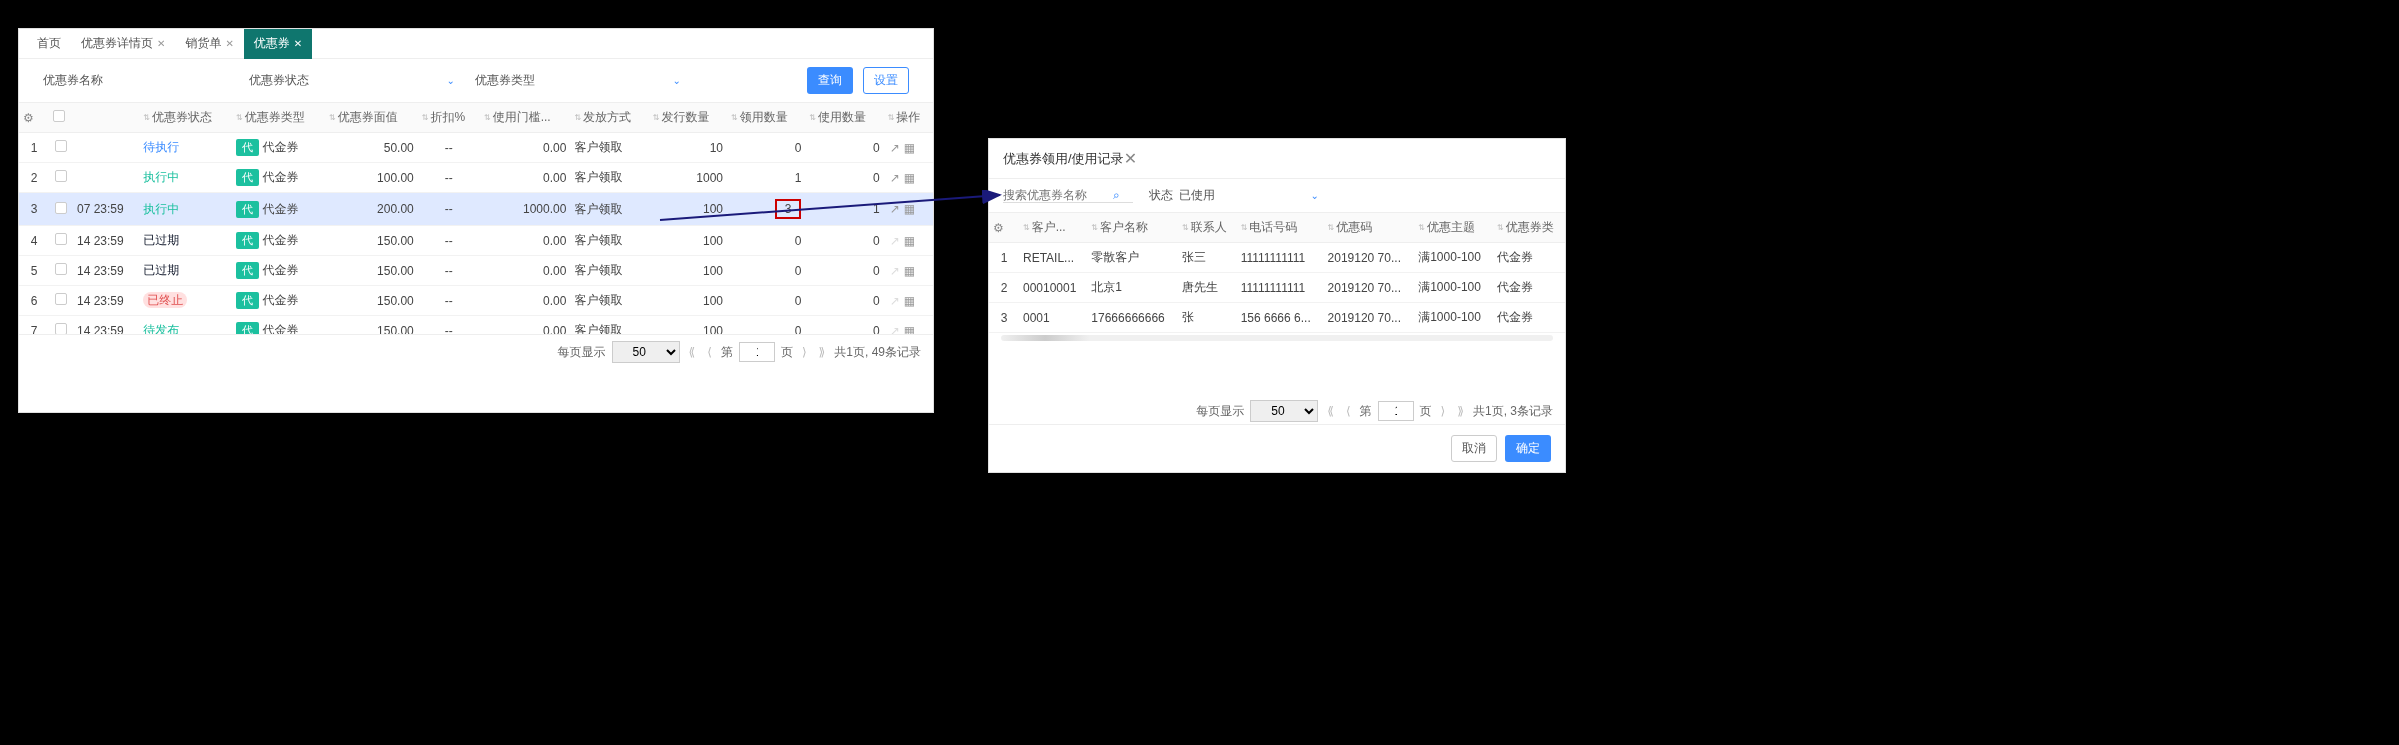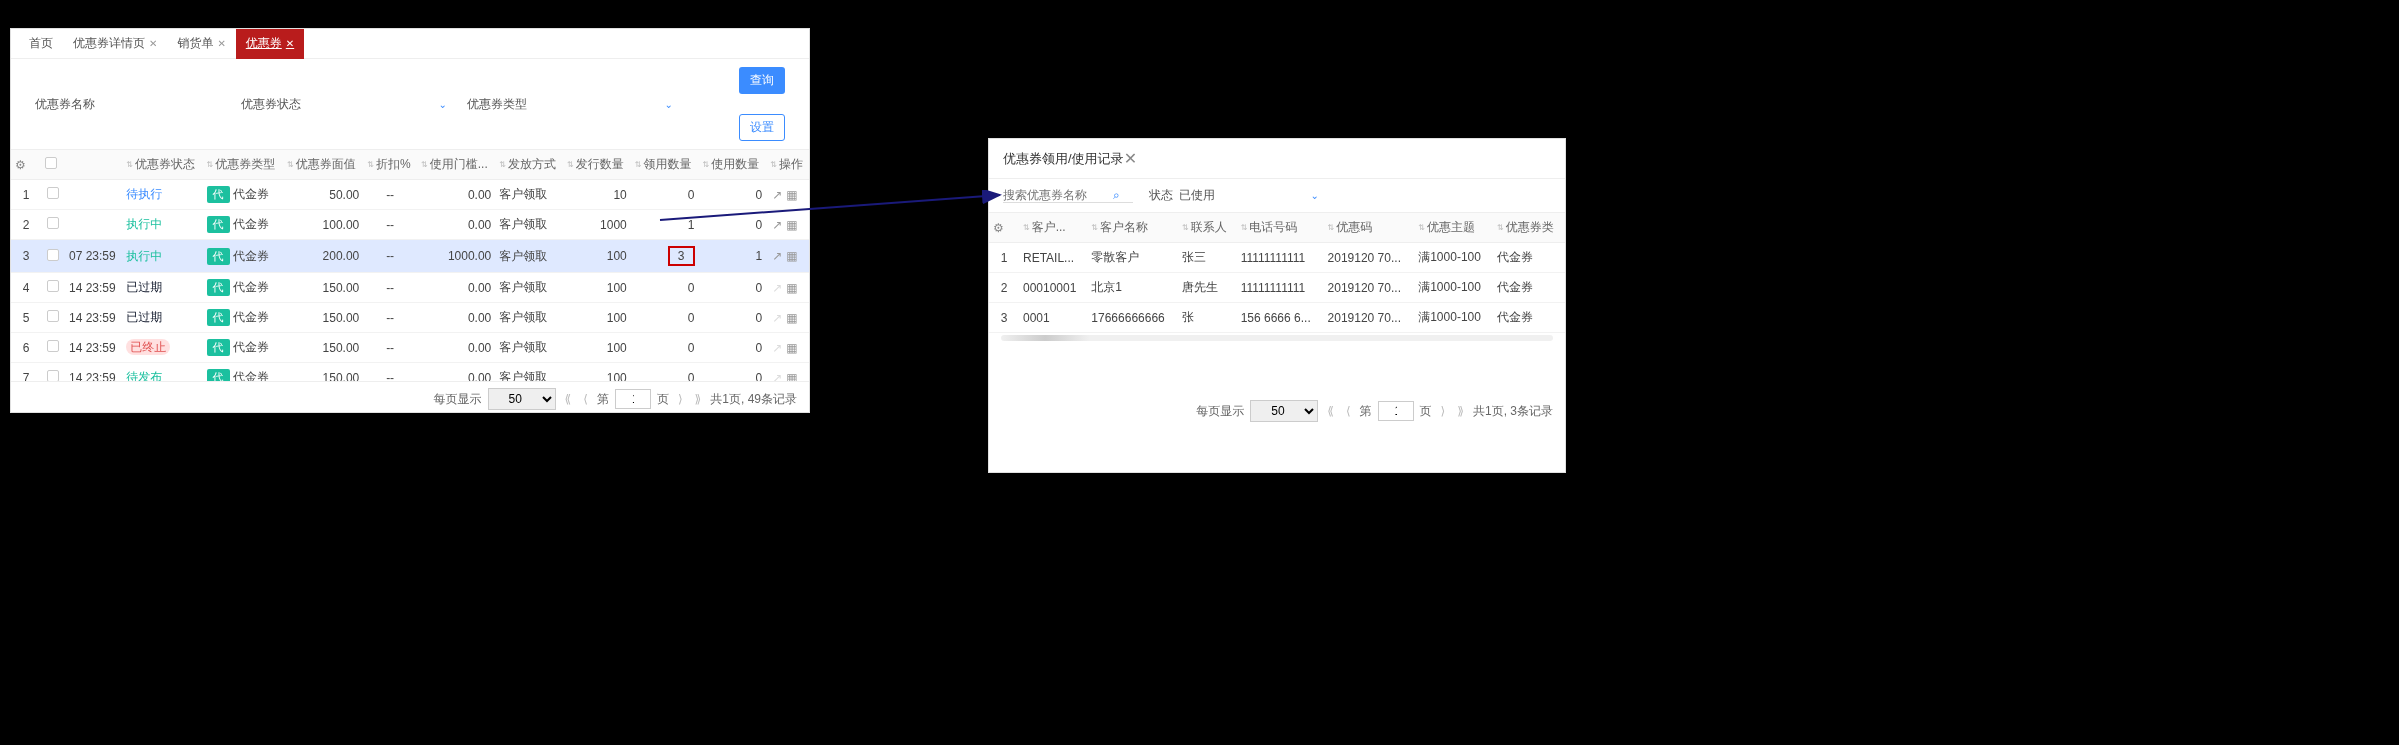--- a/index.html
+++ b/index.html
@@ -1,45 +1,45 @@
 <!DOCTYPE html>
 <html><head>
 <meta charset="utf-8">
 <style>
 * { box-sizing: border-box; margin: 0; padding: 0; }
 body { font-family: -apple-system, "Microsoft YaHei", sans-serif; font-size: 12px; background: #000; color: #333; position: relative; width: 2399px; height: 745px; }
 .panel { background: #fff; position: absolute; border: 1px solid #e0e0e0; }
-.left-panel { left: 10px; top: 28px; width: 800px; height: 385px; }
+.left-panel { left: 18px; top: 28px; width: 916px; height: 385px; }
 .right-panel { left: 988px; top: 138px; width: 578px; height: 335px; }
 
 
 .tabs { display: flex; border-bottom: 1px solid #eee; height: 30px; align-items: center; padding: 0 8px; }
 .tab { display: flex; align-items: center; padding: 0 10px; height: 30px; gap: 4px; font-size: 12px; color: #555; cursor: pointer; }
-.tab.active { background: #b91c1c; color: #fff; text-decoration: underline; }
+.tab.active { background: #0f766e; color: #fff; }
 .tab-close { font-size: 10px; color: #999; cursor: pointer; }
 .tab.active .tab-close { color: #fff; }
 
 
 .page-header { display: flex; justify-content: space-between; align-items: center; padding: 8px 12px; border-bottom: 1px solid #eee; }
 .page-title { font-size: 16px; font-weight: 500; }
 .header-actions { display: flex; gap: 8px; align-items: center; }
 .btn { padding: 4px 10px; border-radius: 3px; font-size: 12px; cursor: pointer; border: 1px solid transparent; }
 .btn-ghost { color: #aaa; border: none; }
 .btn-primary { background: #3b8cff; color: #fff; }
 .btn-outline { border: 1px solid #3b8cff; color: #3b8cff; background: #fff; }
 .btn-default { border: 1px solid #ccc; background: #fff; color: #555; }
 
 
 .filter-row { display: flex; align-items: center; padding: 8px 24px; gap: 20px; }
 .filter-item { display: flex; align-items: center; gap: 6px; }
 .filter-label { color: #555; font-size: 12px; white-space: nowrap; }
 .filter-input { border: none; border-bottom: 1px solid transparent; width: 120px; padding: 2px; font-size: 12px; }
 .filter-select { display: flex; align-items: center; justify-content: space-between; width: 140px; border: none; color: #555; cursor: pointer; }
 .chevron { color: #3b8cff; font-size: 10px; }
-.filter-actions { margin-left: auto; display: flex; flex-direction: column; gap: 20px; }
+.filter-actions { margin-left: auto; display: flex; gap: 10px; }
 
 
 .tbl { width: 100%; border-collapse: collapse; font-size: 12px; }
 .tbl th { background: #fafafa; border-top: 1px solid #eee; border-bottom: 1px solid #eee; padding: 6px 4px; font-weight: 400; color: #666; text-align: left; white-space: nowrap; }
 .tbl td { border-bottom: 1px solid #f2f2f2; padding: 6px 4px; white-space: nowrap; color: #444; }
 .tbl tr.highlight td { background: #dfe9ff; }
 .col-num { text-align: center; width: 30px; }
 .col-chk { text-align: center; width: 24px; }
 .num-r { text-align: right; }
 .gear { color: #888; cursor: pointer; }
@@ -354,20 +354,24 @@
     <span class="pager-btn">⟪</span>
     <span class="pager-btn">⟨</span>
     <span>第</span>
     <input value="1" style="">
     <span>页</span>
     <span class="pager-btn">⟩</span>
     <span class="pager-btn">⟫</span>
     <span>共1页, 3条记录</span>
   </div>
 
+  <div class="modal-footer">
+    <span class="btn btn-default">取消</span>
+    <span class="btn btn-primary">确定</span>
+  </div>
 </div>
 
 <svg class="arrow-line" style="left:650px;top:190px;" width="360" height="40">
   <defs>
       <marker id="ah" markerWidth="10" markerHeight="8" refX="9" refY="4" orient="auto">
         <polygon points="0 0, 10 4, 0 8" fill="#1a1a7a"></polygon>
       </marker>
     </defs>
   <line x1="10" y1="30" x2="350" y2="5" stroke="#1a1a7a" stroke-width="2" marker-end="url(#ah)"></line>
 </svg>

